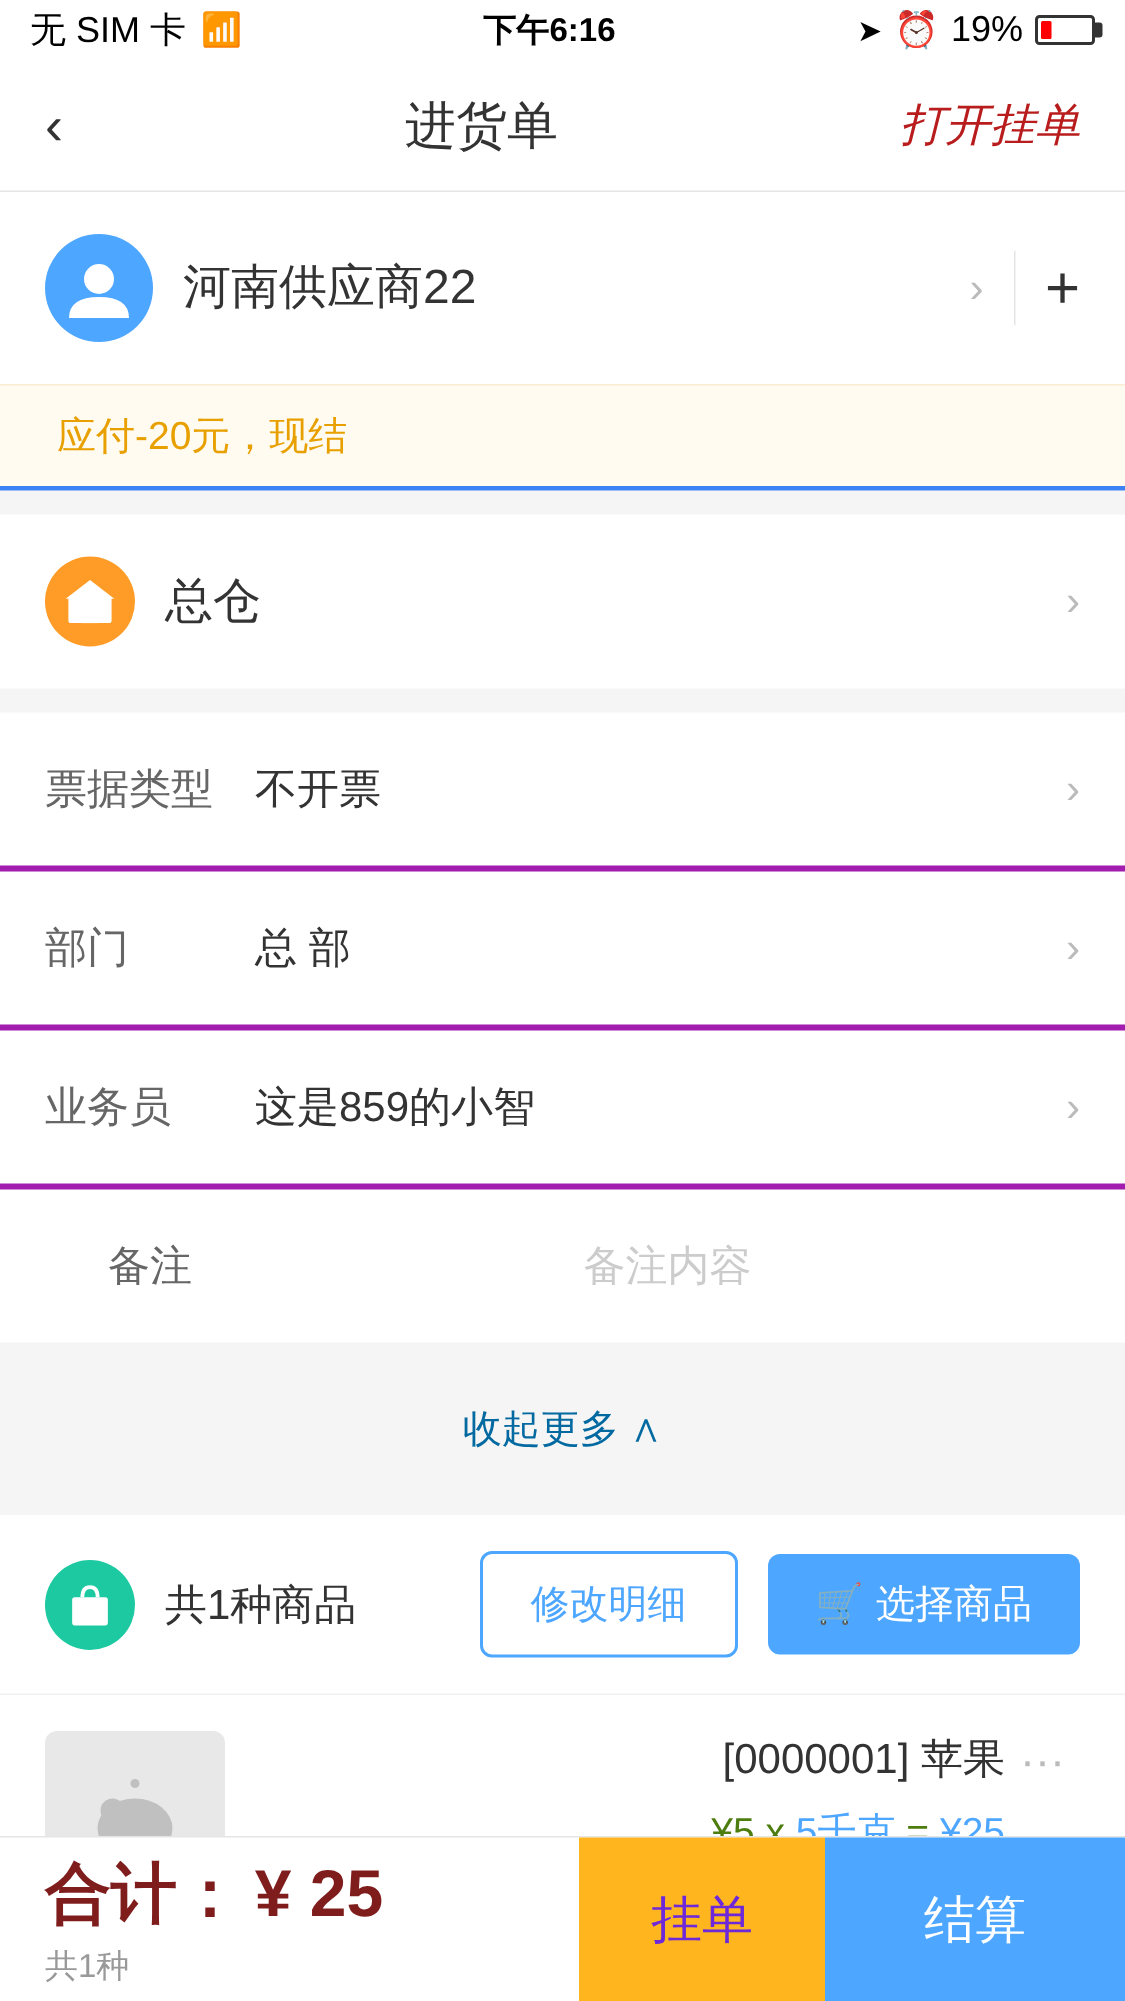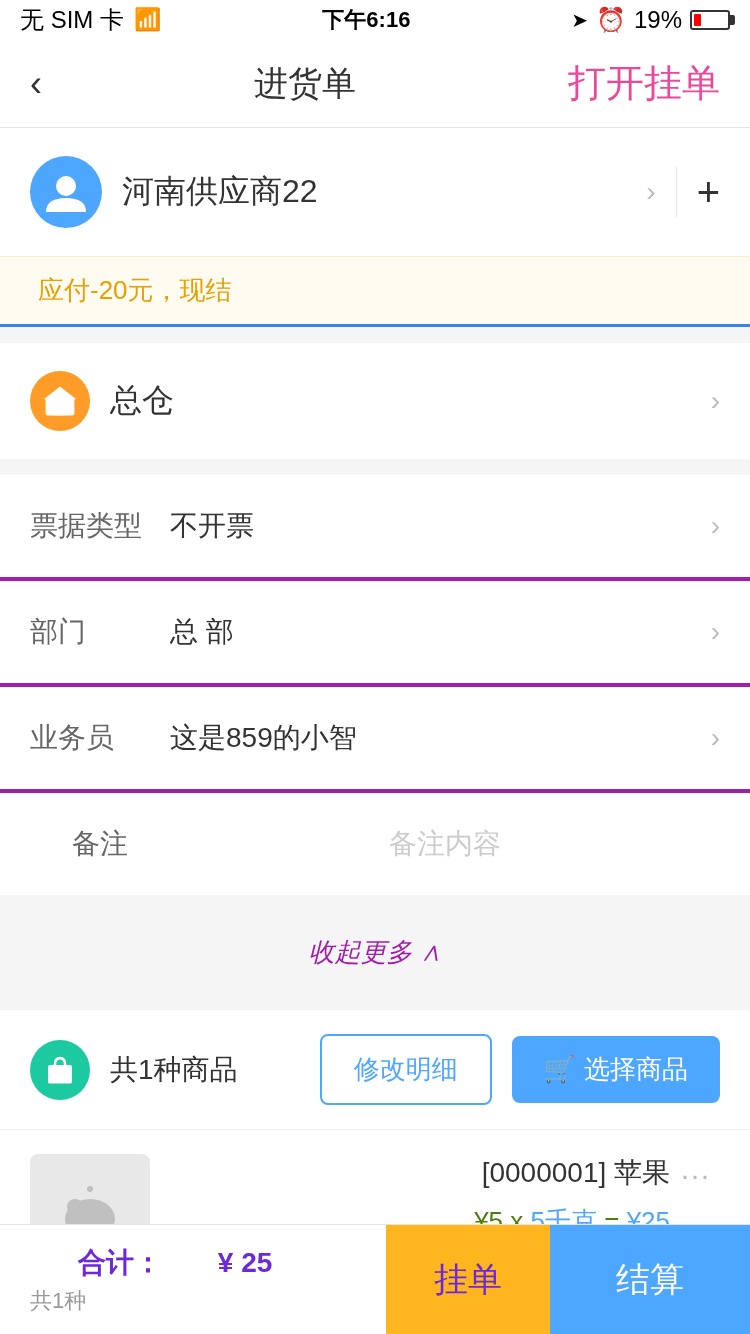--- a/index.html
+++ b/index.html
@@ -46,21 +46,21 @@
       background: #fff;
       height: 88px;
       display: flex;
       align-items: center;
       justify-content: space-between;
       padding: 0 30px;
       border-bottom: 1px solid #e5e5e5;
     }
     .nav-back { font-size: 36px; color: #333; cursor: pointer; }
     .nav-title { font-size: 34px; font-weight: 500; color: #333; }
-    .nav-right { font-size: 38px; color: #ec4899; cursor: pointer; }
+    .nav-right { font-size: 30px; color: #b91c1c; cursor: pointer; font-style: italic; }
 
     
     .content { background: #f5f5f5; }
 
     
     .section {
       background: #fff;
       margin-bottom: 16px;
     }
 
@@ -123,27 +123,26 @@
     .form-value { flex: 1; font-size: 28px; color: #333; }
     .form-value.placeholder { color: #ccc; }
     .form-arrow { color: #bbb; font-size: 28px; }
 
     
     .collapse-btn {
       background: #f5f5f5;
       text-align: center;
       padding: 24px;
       font-size: 26px;
-      color: #a21caf;
+      color: #0369a1;
       cursor: pointer;
       display: flex;
       align-items: center;
       justify-content: center;
       gap: 8px;
-      font-style: italic;
     }
 
     
     .product-header {
       background: #fff;
       display: flex;
       align-items: center;
       padding: 24px 30px;
       gap: 20px;
     }
@@ -208,21 +207,21 @@
       border-top: 1px solid #e5e5e5;
     }
     .footer-total {
       flex: 1;
       display: flex;
       flex-direction: column;
       justify-content: center;
       padding: 0 30px;
     }
     .footer-total-main { font-size: 28px; color: #333; }
-    .footer-total-main span { font-size: 28px; font-weight: 600; color: #6d28d9; margin-left: 48px; }
+    .footer-total-main span { font-size: 44px; font-weight: 600; color: #7f1d1d; }
     .footer-total-sub { font-size: 22px; color: #999; margin-top: 4px; }
     .footer-btn-suspend {
       width: 164px;
       background: #ffb61e;
       border: none;
       font-size: 34px;
       color: #6d28d9;
       cursor: pointer;
     }
     .footer-btn-checkout {

